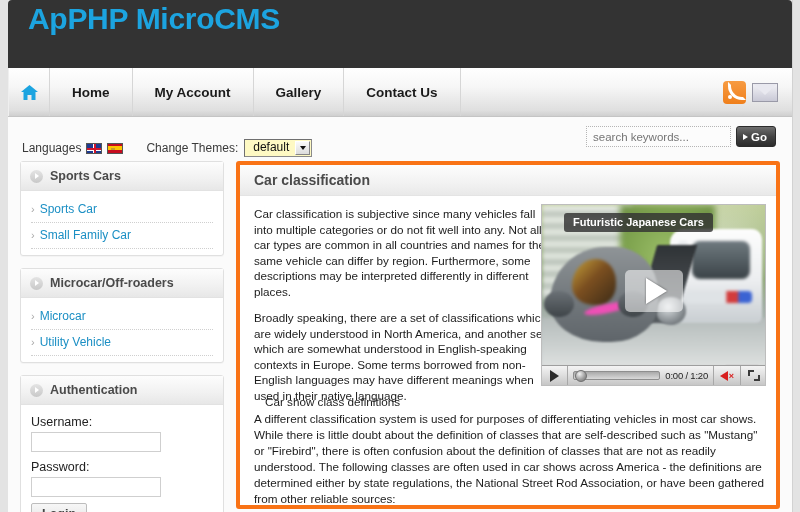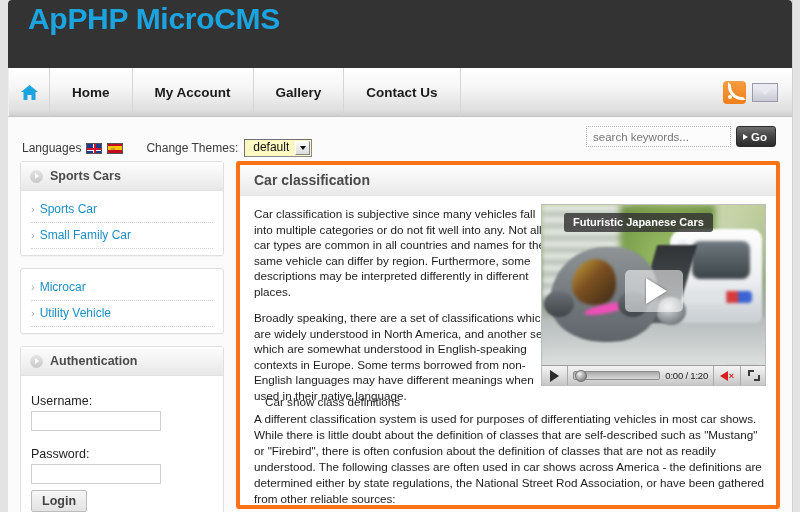--- a/index.html
+++ b/index.html
@@ -355,21 +355,21 @@
   }
   .linkrow a {
     color: #1b8fc4;
     text-decoration: none;
     cursor: pointer;
   }
 
   .field-label {
     font-size: 12.5px;
     color: #222;
-    margin: 10px 0 3px 0;
+    margin: 2px 0 3px 0;
   }
   .field-input {
     width: 130px; height: 20px;
     border: 1px solid #cfcfcf;
     background: #fff;
     margin-bottom: 6px;
     outline: none;
   }
   .login-btn {
     padding: 3px 10px;
@@ -731,20 +731,24 @@
             <a>Sports Car</a>
           </div>
           <div class="linkrow">
             <span class="chev">›</span>
             <a>Small Family Car</a>
           </div>
         </div>
       </div>
 
       <div class="panel">
+        <div class="panel-head">
+          <span class="bullet-icon"></span>
+          <span class="panel-title">Microcar/Off-roaders</span>
+        </div>
         <div class="panel-body">
           <div class="linkrow">
             <span class="chev">›</span>
             <a>Microcar</a>
           </div>
           <div class="linkrow">
             <span class="chev">›</span>
             <a>Utility Vehicle</a>
           </div>
         </div>

